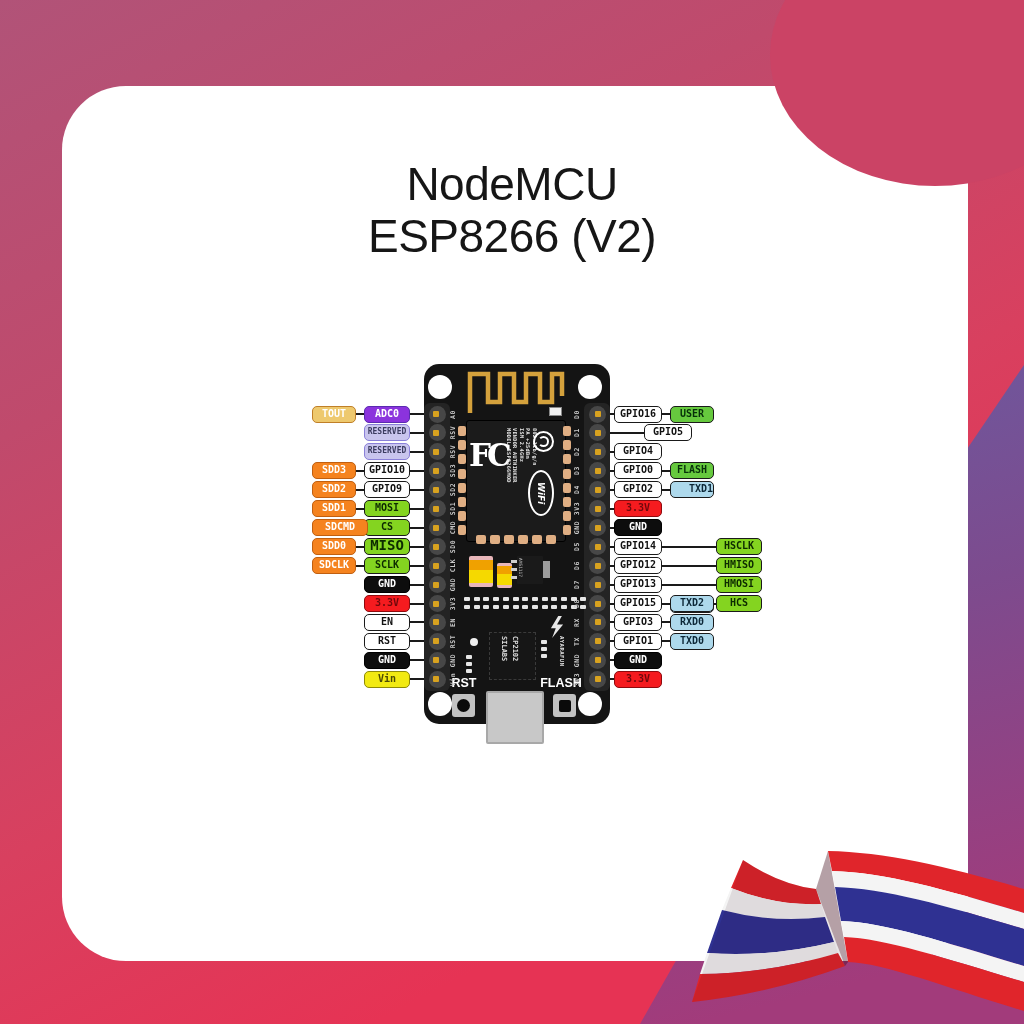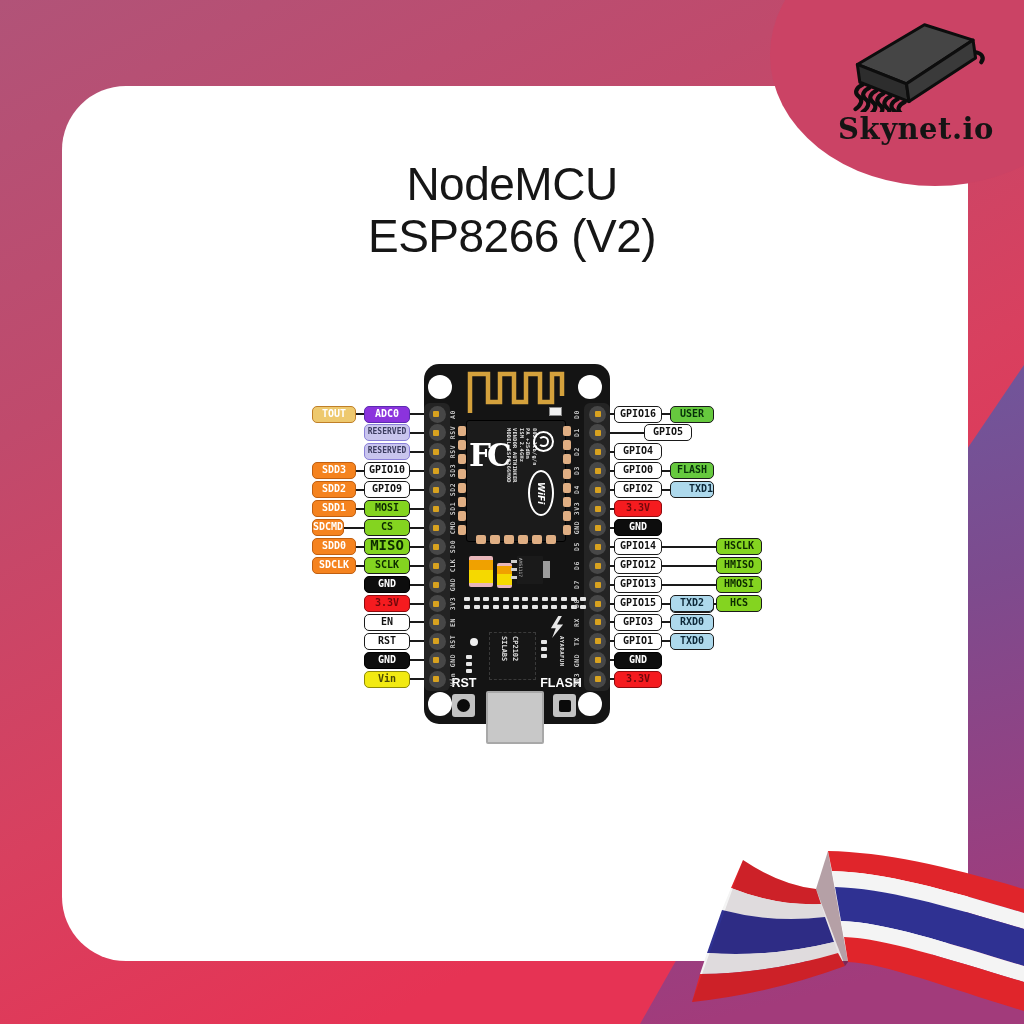--- a/index.html
+++ b/index.html
@@ -167,21 +167,21 @@
       <div class="pin-box" style="left: 364px; width: 46px; top: 462.35px; background: rgb(255, 255, 255); border-color: rgb(26, 26, 26); color: rgb(17, 17, 17); font-size: 10px;">GPIO10</div>
       <div class="pin-box" style="left: 312px; width: 44px; top: 462.35px; background: rgb(245, 131, 31); border-color: rgb(192, 95, 16); color: rgb(255, 255, 255); font-size: 10px;">SDD3</div>
       <div class="cline" style="left: 334px; top: 488.8px; width: 90px;"></div>
       <div class="pin-box" style="left: 364px; width: 46px; top: 481.3px; background: rgb(255, 255, 255); border-color: rgb(26, 26, 26); color: rgb(17, 17, 17); font-size: 10px;">GPIO9</div>
       <div class="pin-box" style="left: 312px; width: 44px; top: 481.3px; background: rgb(245, 131, 31); border-color: rgb(192, 95, 16); color: rgb(255, 255, 255); font-size: 10px;">SDD2</div>
       <div class="cline" style="left: 334px; top: 507.75px; width: 90px;"></div>
       <div class="pin-box" style="left: 364px; width: 46px; top: 500.25px; background: rgb(132, 212, 32); border-color: rgb(26, 26, 26); color: rgb(13, 43, 0); font-size: 10px;">MOSI</div>
       <div class="pin-box" style="left: 312px; width: 44px; top: 500.25px; background: rgb(245, 131, 31); border-color: rgb(192, 95, 16); color: rgb(255, 255, 255); font-size: 10px;">SDD1</div>
       <div class="cline" style="left: 334px; top: 526.7px; width: 90px;"></div>
       <div class="pin-box" style="left: 364px; width: 46px; top: 519.2px; background: rgb(132, 212, 32); border-color: rgb(26, 26, 26); color: rgb(13, 43, 0); font-size: 10px;">CS</div>
-      <div class="pin-box" style="left: 312px; width: 32px; top: 519.2px; background: rgb(245, 131, 31); border-color: rgb(192, 95, 16); color: rgb(255, 255, 255); font-size: 10px;">SDCMD</div>
+      <div class="pin-box" style="left: 312px; width: 56px; top: 519.2px; background: rgb(245, 131, 31); border-color: rgb(192, 95, 16); color: rgb(255, 255, 255); font-size: 10px;">SDCMD</div>
       <div class="cline" style="left: 334px; top: 545.65px; width: 90px;"></div>
       <div class="pin-box" style="left: 364px; width: 46px; top: 538.15px; background: rgb(132, 212, 32); border-color: rgb(26, 26, 26); color: rgb(13, 43, 0); font-size: 14px;">MISO</div>
       <div class="pin-box" style="left: 312px; width: 44px; top: 538.15px; background: rgb(245, 131, 31); border-color: rgb(192, 95, 16); color: rgb(255, 255, 255); font-size: 10px;">SDD0</div>
       <div class="cline" style="left: 334px; top: 564.6px; width: 90px;"></div>
       <div class="pin-box" style="left: 364px; width: 46px; top: 557.1px; background: rgb(132, 212, 32); border-color: rgb(26, 26, 26); color: rgb(13, 43, 0); font-size: 10px;">SCLK</div>
       <div class="pin-box" style="left: 312px; width: 44px; top: 557.1px; background: rgb(245, 131, 31); border-color: rgb(192, 95, 16); color: rgb(255, 255, 255); font-size: 10px;">SDCLK</div>
       <div class="cline" style="left: 386px; top: 583.55px; width: 38px;"></div>
       <div class="pin-box" style="left: 364px; width: 46px; top: 576.05px; background: rgb(13, 13, 13); border-color: rgb(0, 0, 0); color: rgb(255, 255, 255); font-size: 10px;">GND</div>
       <div class="cline" style="left: 386px; top: 602.5px; width: 38px;"></div>
       <div class="pin-box" style="left: 364px; width: 46px; top: 595px; background: rgb(245, 27, 31); border-color: rgb(142, 10, 14); color: rgb(112, 9, 12); font-size: 10px;">3.3V</div>
@@ -392,32 +392,14 @@
     <path d="M828,851 L816,889 L845,966 L848,962 Z" fill="rgba(60,5,20,0.38)"></path>
     <g>
       <path d="M828,851 C885,852 950,867 1024,889 L1024,913 C950,891 885,872 832,871 Z" fill="#e0252b"></path>
       <path d="M832,871 C885,872 950,891 1024,913 L1024,929 C950,907 885,888 835,887 Z" fill="#f4f4f4"></path>
       <path d="M835,887 C885,888 950,907 1024,929 L1024,966 C950,944 885,922 841,921 Z" fill="#2f3192"></path>
       <path d="M841,921 C885,922 950,944 1024,966 L1024,982 C950,960 885,938 844,937 Z" fill="#f4f4f4"></path>
       <path d="M844,937 C885,938 950,960 1024,982 L1024,1011 C950,989 885,963 848,962 Z" fill="#e0252b"></path>
     </g>
   </svg>
 
-  <div id="logo">
-    <svg width="176" height="100" viewBox="0 0 176 100">
-      <g transform="translate(30,8) rotate(-8 60 45)" stroke="#0d0d0d" stroke-linejoin="round" stroke-linecap="round">
-        <path d="M2,57 c-7,2 -9,7 -5,11 c4,4 1,9 -5,12" fill="none" stroke-width="4.2"></path>
-        <path d="M8.6,60.8 c-7,2 -9,7 -5,11 c4,4 1,9 -5,12" fill="none" stroke-width="4.2"></path>
-        <path d="M15.2,64.6 c-7,2 -9,7 -5,11 c4,4 1,9 -5,12" fill="none" stroke-width="4.2"></path>
-        <path d="M21.8,68.4 c-7,2 -9,7 -5,11 c4,4 1,9 -5,12" fill="none" stroke-width="4.2"></path>
-        <path d="M28.4,72.2 c-7,2 -9,7 -5,11 c4,4 1,9 -5,12" fill="none" stroke-width="4.2"></path>
-        <path d="M35,76 c-7,2 -9,7 -5,11 c4,4 1,9 -5,12" fill="none" stroke-width="4.2"></path>
-        <path d="M41.6,79.8 c-7,2 -9,7 -5,11 c4,4 1,9 -5,12" fill="none" stroke-width="4.2"></path>
-        <path d="M118,40 c7,2 9,7 5,11" fill="none" stroke-width="4.2"></path>
-        <path d="M0,36 L72,6 L118,28 L46,62 Z" fill="#454545" stroke-width="3"></path>
-        <path d="M0,36 L46,62 L46,80 L0,54 Z" fill="#2d2d2d" stroke-width="3"></path>
-        <path d="M46,62 L118,28 L118,46 L46,80 Z" fill="#3a3a3a" stroke-width="3"></path>
-      </g>
-    </svg>
-    <div id="brand-text">Skynet.io</div>
-  </div>
 
 </div>
 
 </body></html>

